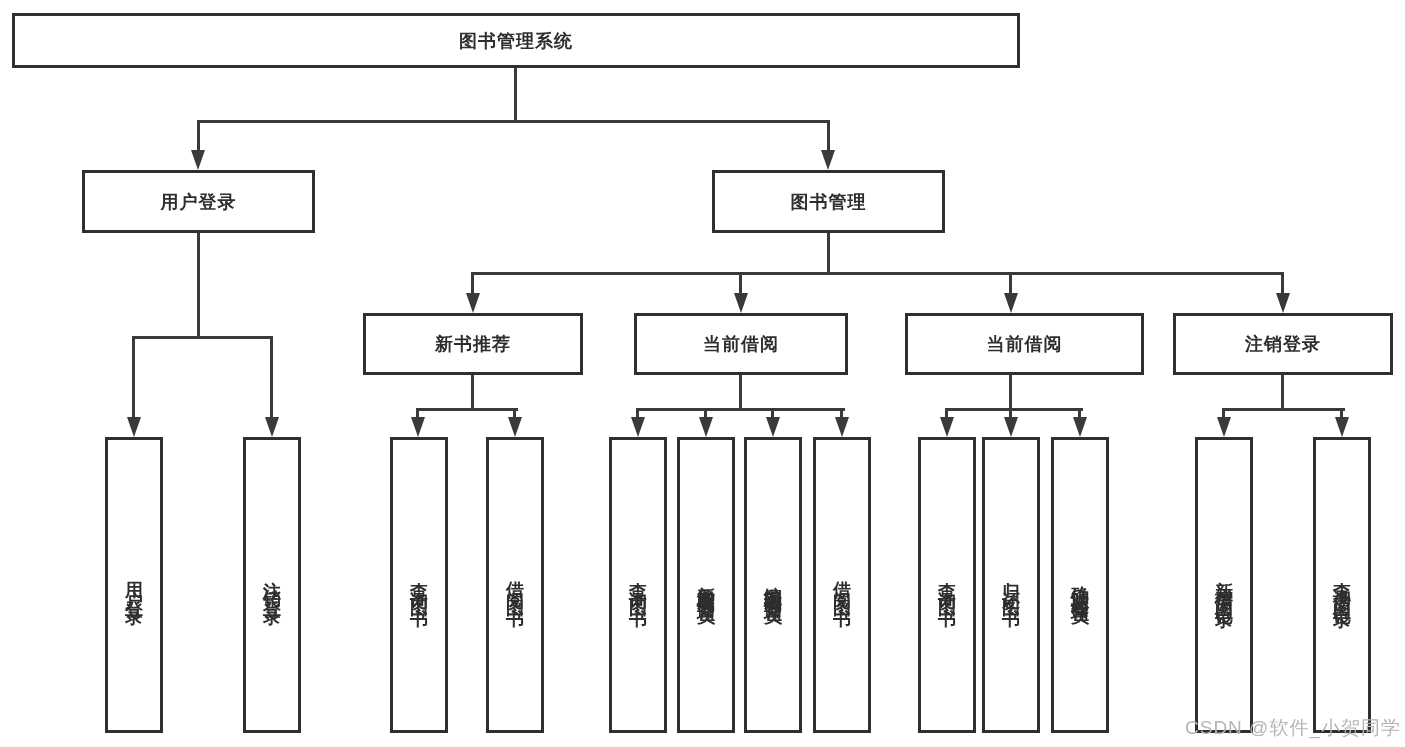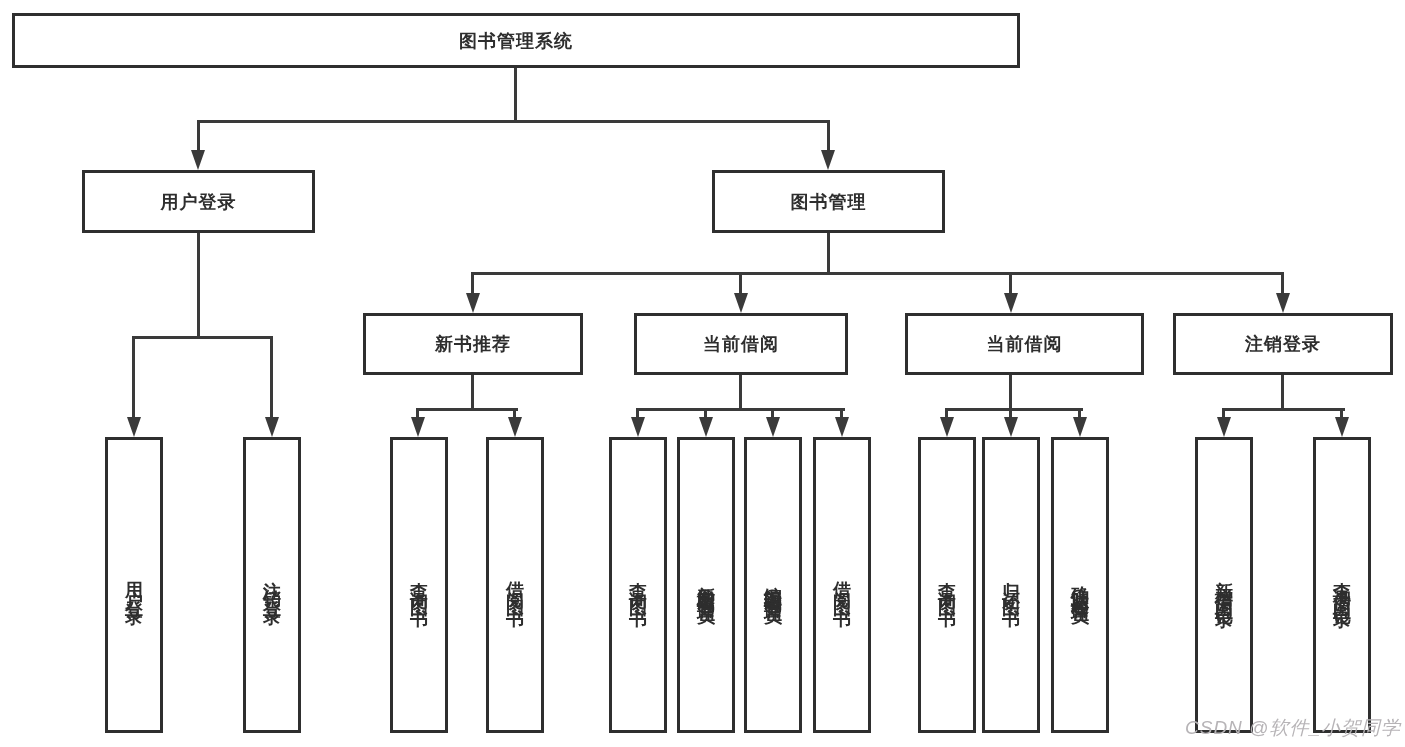--- a/index.html
+++ b/index.html
@@ -51,21 +51,20 @@
     border-top:20px solid var(--line);
   }
   .watermark{
     position:absolute;
     left:1185px;top:715px;
     font-size:19px;
     color:var(--wm);
     letter-spacing:1px;
     z-index:10;
     white-space:nowrap;
-    font-style:italic;
   }
 </style>
 </head>
 <body>
 
 <div id="canvas">
 
   <div class="node" style="left:12px;top:13px;width:1008px;height:55px">图书管理系统</div>
 
   <div class="node" style="left:82px;top:170px;width:233px;height:63px">用户登录</div>

